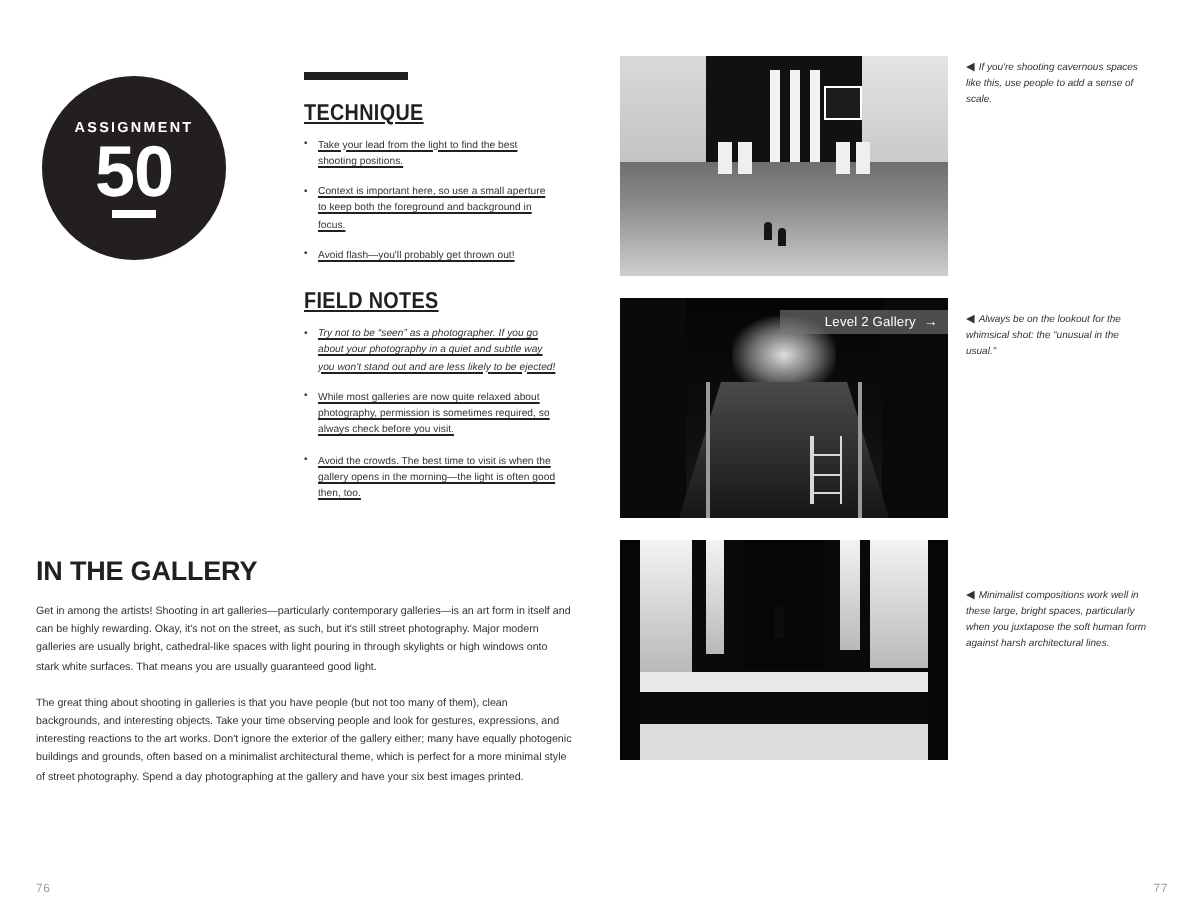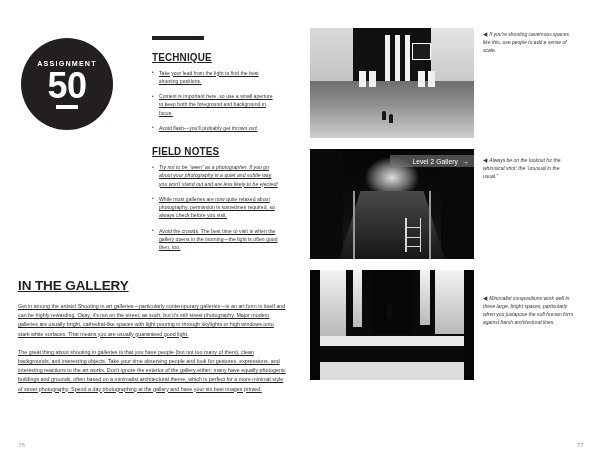--- a/index.html
+++ b/index.html
@@ -45,21 +45,21 @@
   ul.tiplist li{
     position:relative;padding-left:7px;margin-bottom:7px;
     font-size:5.1px;line-height:1.62;color:#333;letter-spacing:0.02px;
   }
   ul.tiplist li:before{
     content:"\2022";position:absolute;left:0;top:-0.5px;font-size:5px;color:#333;
   }
   ul.tiplist li.ital{font-style:italic;}
 
   
-  .article{position:absolute;left:18px;top:266px;width:268px;text-decoration:underline;}
+  .article{position:absolute;left:18px;top:266px;width:268px;}
   .article h2{
     margin:0 0 9px 0;font-size:13.5px;font-weight:700;letter-spacing:-0.1px;
     color:#231f20;
   }
   .article p{
     margin:0 0 9px 0;font-size:5.35px;line-height:1.72;color:#333;
     text-align:left;
   }
 
   

